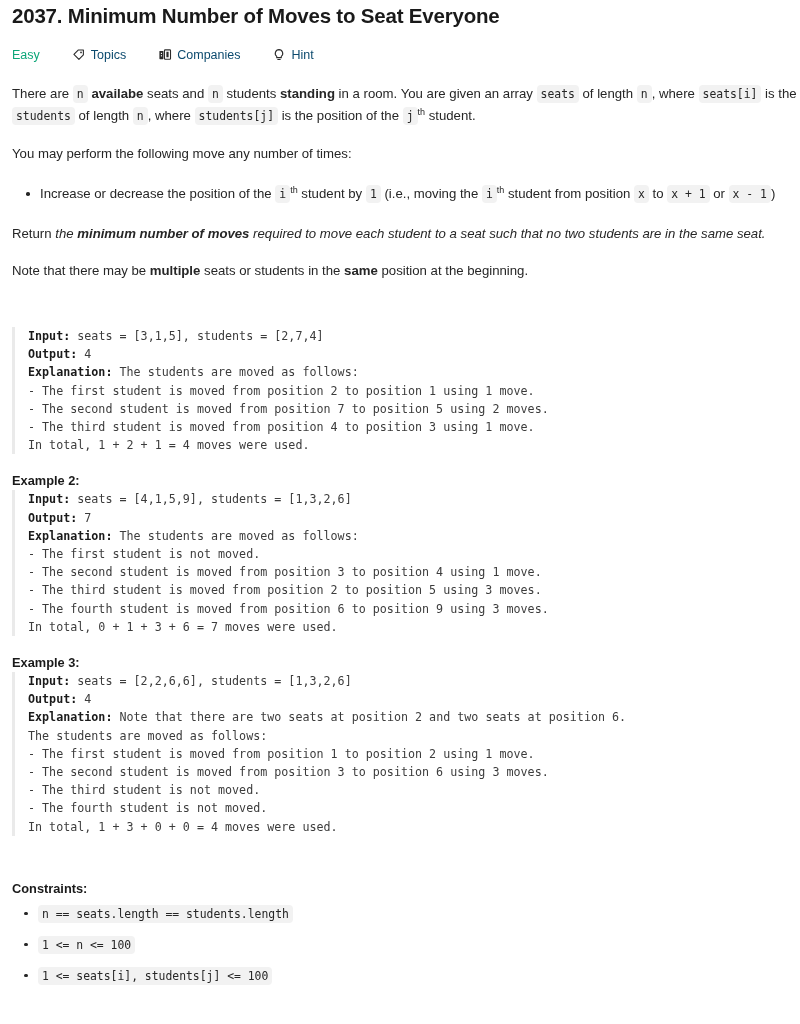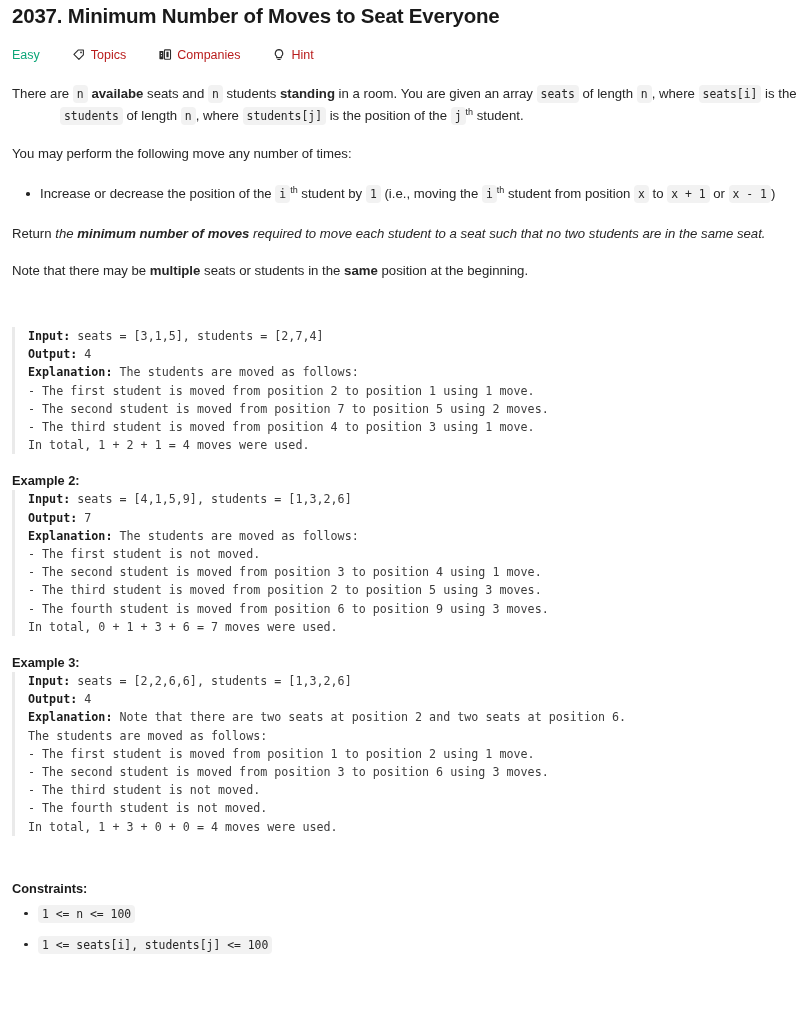--- a/index.html
+++ b/index.html
@@ -40,30 +40,30 @@
     font-size: 12.5px;
     color: #0ca678;
     font-weight: 400;
     line-height: 1;
   }
   .meta-btn {
     display: flex;
     align-items: center;
     gap: 5px;
     font-size: 12.5px;
-    color: #b91c1c;
+    color: #0c4a6e;
     line-height: 1;
   }
   .meta-btn .ico { display: flex; align-items: center; width: 14px; height: 14px; }
   .meta-btn .ico svg { display: block; }
 
   
   .prose { font-size: 13.2px; line-height: 21px; color: #262626; }
   .para { margin: 0; padding-top: 16px; white-space: nowrap; }
-  .para.wrapline { padding-top: 0; margin-left: 48px; }
+  .para.wrapline { padding-top: 0; }
 
   code.chip {
     font-family: "DejaVu Sans Mono", "Liberation Mono", monospace;
     font-size: 11.4px;
     background: #f2f2f2;
     border-radius: 4px;
     padding: 2px 4px;
     color: #262626;
     white-space: pre;
   }
@@ -241,18 +241,19 @@
 <span>- The fourth student is not moved.</span>
 <span>In total, 1 + 3 + 0 + 0 = 4 moves were used.</span></pre>
     </div>
   </div>
 
   <div style="height:44px"></div>
 
   <div>
     <p class="constraints-heading">Constraints:</p>
     <ul class="constraint-list">
+      <li><code class="chip">n == seats.length == students.length</code></li>
       <li><code class="chip">1 &lt;= n &lt;= 100</code></li>
       <li><code class="chip">1 &lt;= seats[i], students[j] &lt;= 100</code></li>
     </ul>
   </div>
 
 </div>
 
 </body></html>

